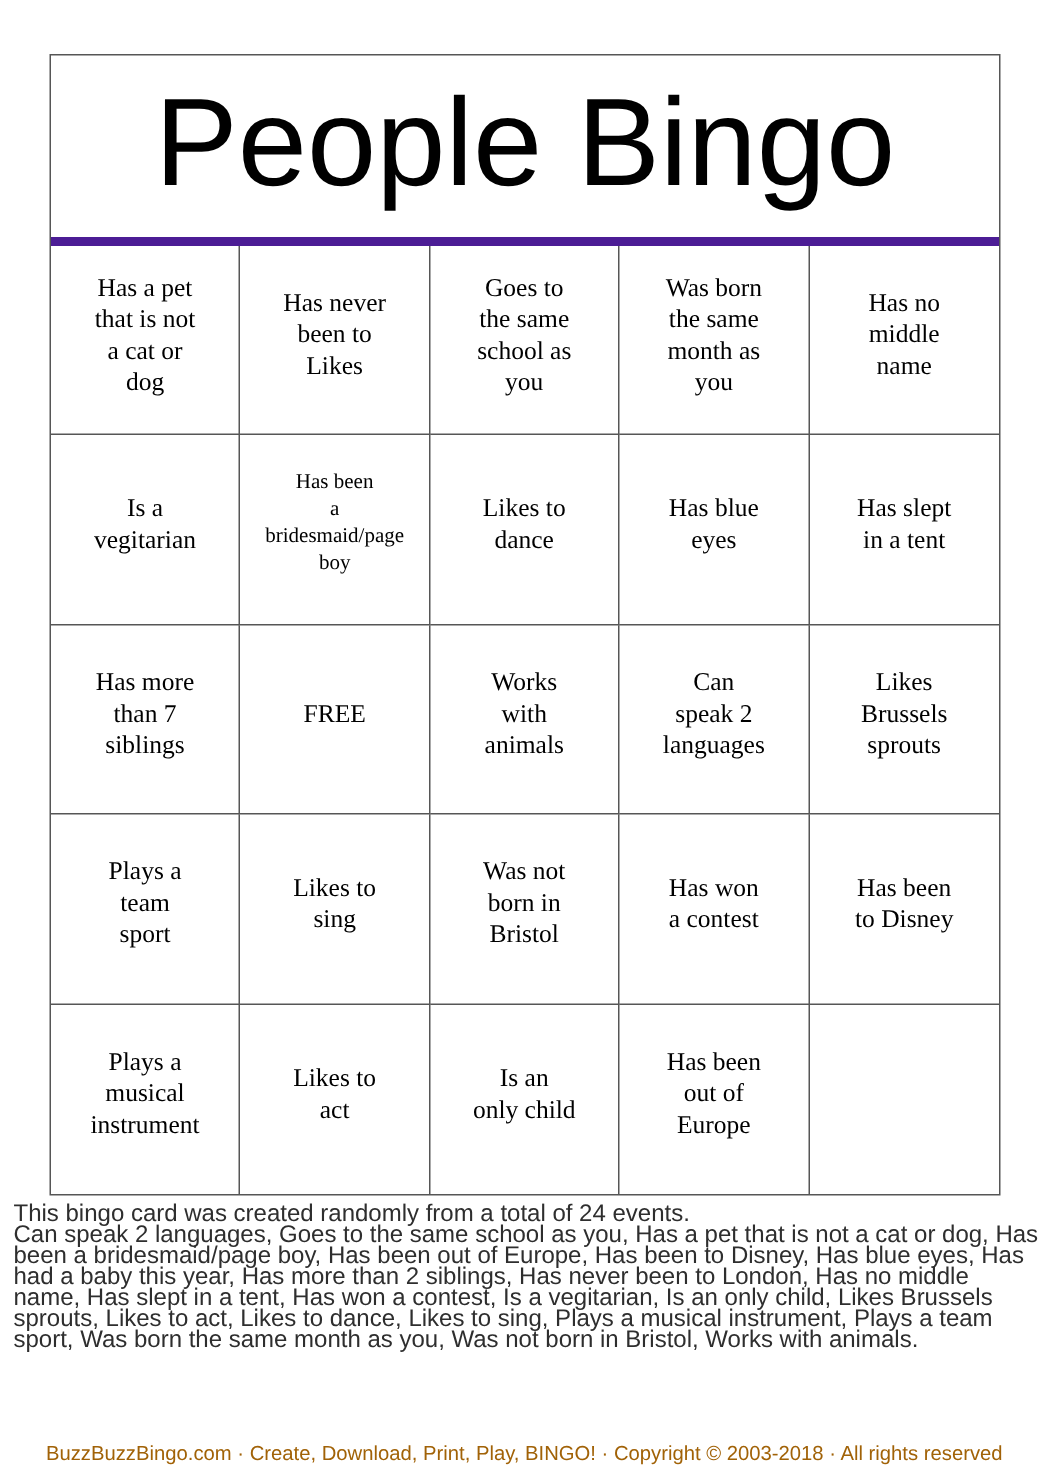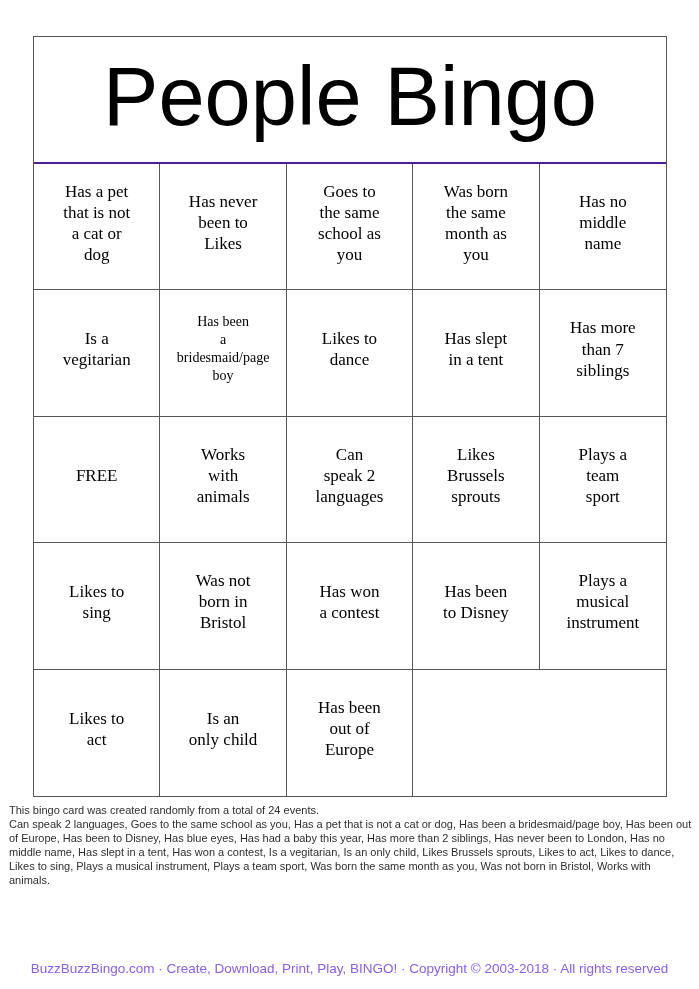--- a/index.html
+++ b/index.html
@@ -8,21 +8,21 @@
     width:699px; height:989px; position:relative;
     font-family:"Liberation Sans", sans-serif;
     color:#111;
     overflow:hidden;
   }
   .card {
     position:absolute; left:33px; top:36px; width:634px;
     border:1px solid #565656; background:#fff;
   }
   .title-box {
-    height:127px; border-bottom:2px solid #4c1d95;
+    height:127px; border-bottom:6px solid #4c1d95;
     display:flex; align-items:center; justify-content:center;
   }
   .title-text {
     font-size:83px; line-height:1; color:#000; letter-spacing:0;
     white-space:nowrap; padding-bottom:6px;
   }
   .grid {
     display:grid;
     grid-template-columns:repeat(5, 1fr);
     grid-auto-rows:126.4px;
@@ -36,25 +36,25 @@
     font-size:17px; line-height:1.24;
     white-space:pre-line;
     padding:4px 6px 12px 6px;
     color:#000;
   }
   .cell:nth-child(5n) { border-right:none; }
   .cell:nth-child(n+21) { border-bottom:none; }
   .cell.small-text { font-size:14px; line-height:1.3; }
   .notes {
     position:absolute; left:9px; top:803px; width:684px;
-    font-size:11px; line-height:14px; color:#2e2e2e;
+    font-size:16px; line-height:14px; color:#2e2e2e;
   }
   .site-footer {
     position:absolute; left:0; top:961px; width:699px;
-    text-align:center; font-size:13.5px; color:#8b5cf6;
+    text-align:center; font-size:13.5px; color:#a16207;
   }
 </style>
 </head>
 <body>
 
 <div class="card">
   <div class="title-box">
     <div class="title-text">People Bingo</div>
   </div>
   <div class="grid">
@@ -77,20 +77,22 @@
 middle
 name</div>
     <div class="cell">Is a
 vegitarian</div>
     <div class="cell small-text">Has been
 a
 bridesmaid/page
 boy</div>
     <div class="cell">Likes to
 dance</div>
+    <div class="cell">Has blue
+eyes</div>
     <div class="cell">Has slept
 in a tent</div>
     <div class="cell">Has more
 than 7
 siblings</div>
     <div class="cell">FREE</div>
     <div class="cell">Works
 with
 animals</div>
     <div class="cell">Can

